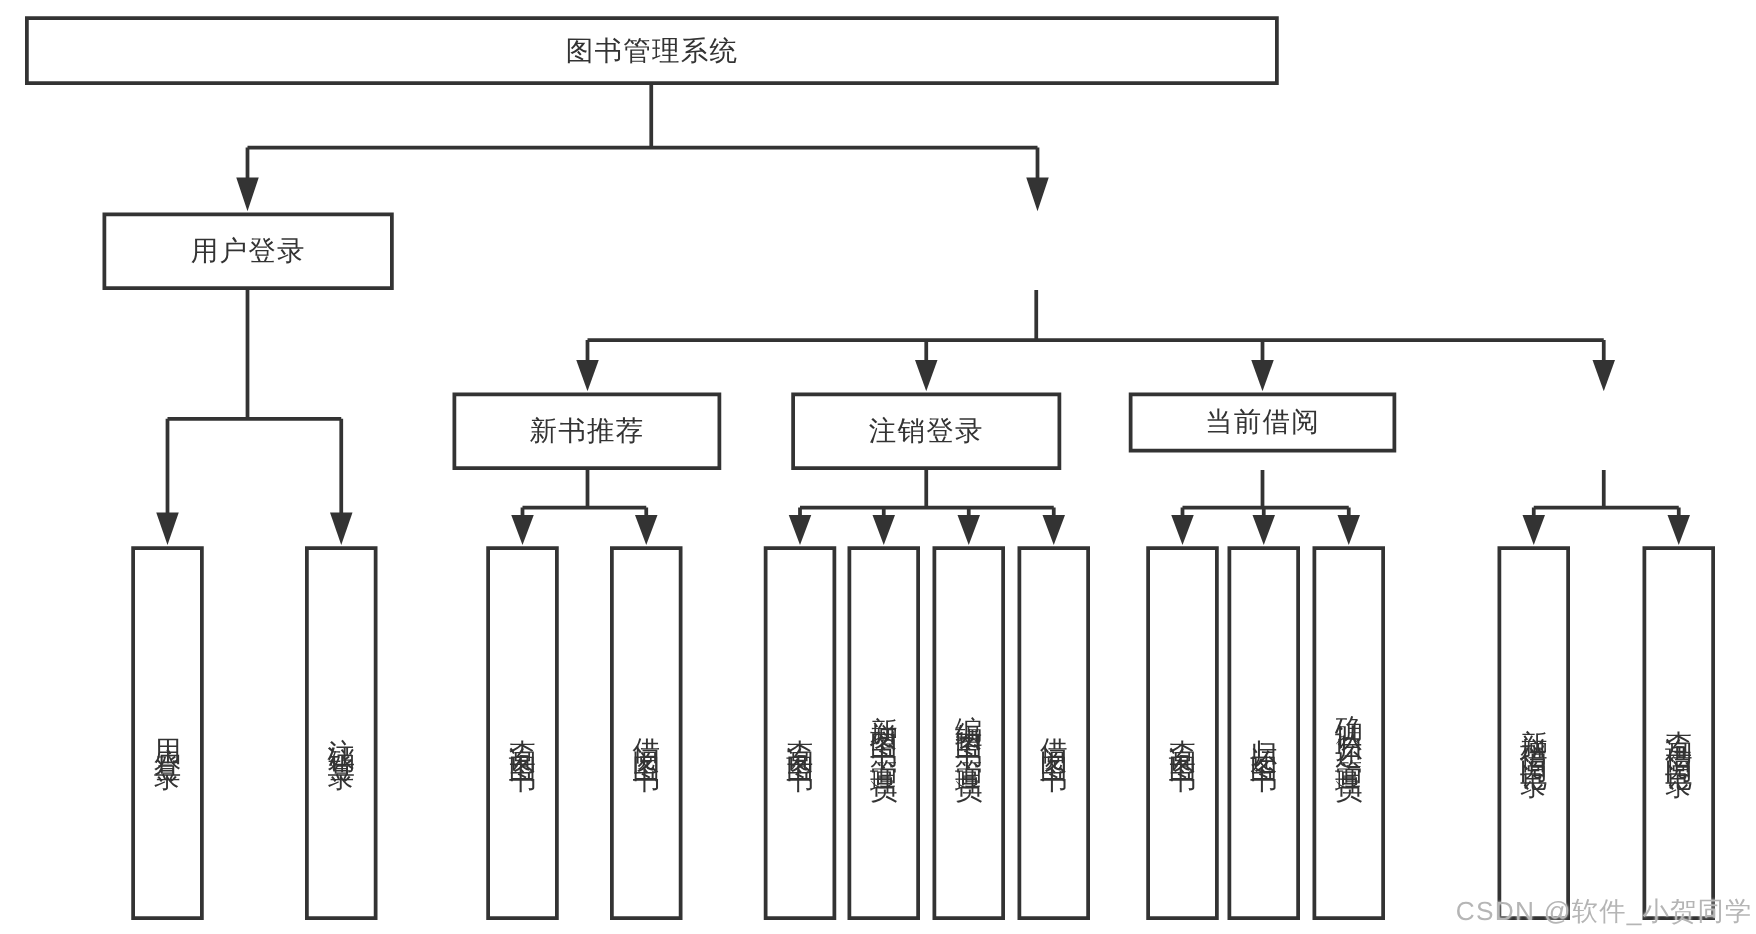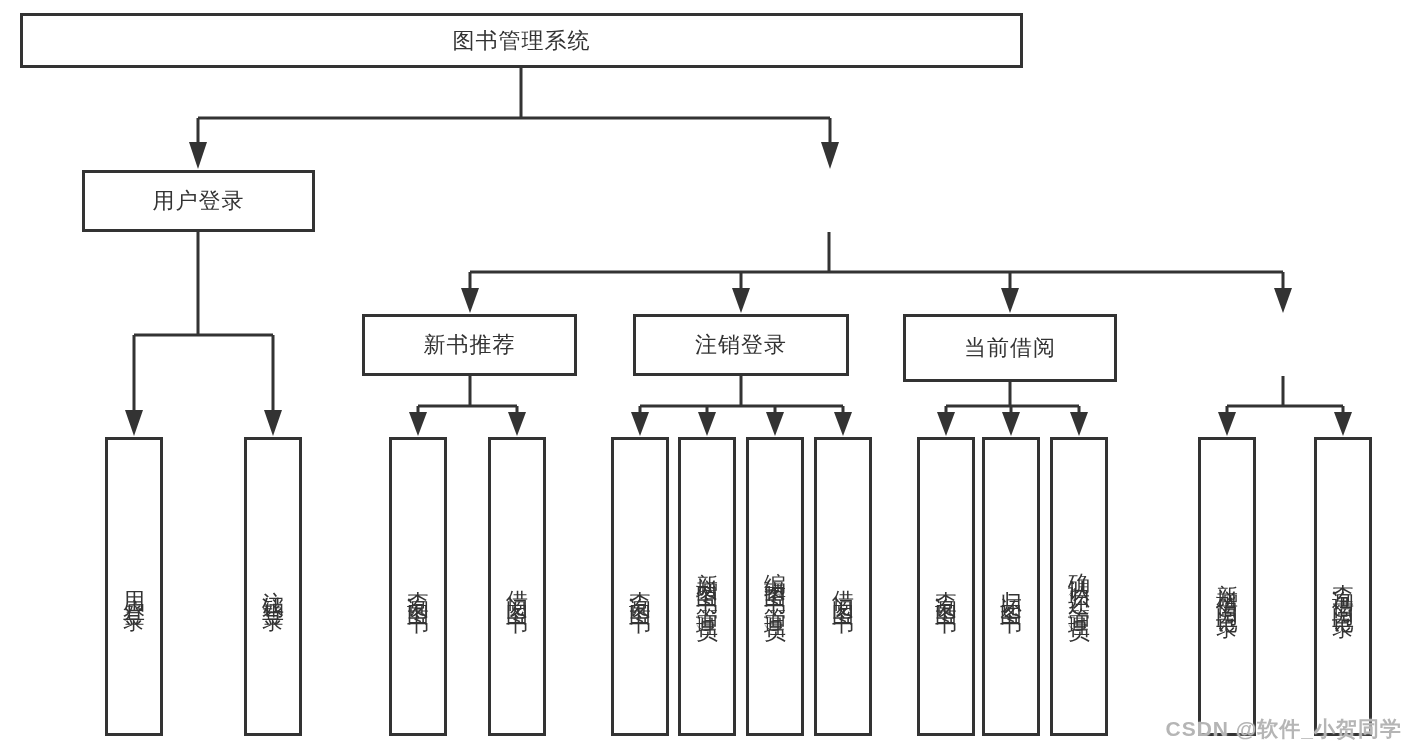--- a/index.html
+++ b/index.html
@@ -34,21 +34,20 @@
   }
   #watermark{
     position:absolute;
     right:3px;bottom:4px;
     font-size:21px;
     color:#b5b5b5;
     text-shadow:0 0 2px #ffffff;
     letter-spacing:1px;
     z-index:6;
     white-space:nowrap;
-    font-weight:bold;
   }
 </style>
 </head>
 <body>
 
 <div id="canvas">
 
   <svg id="wires" viewBox="0 0 1405 747" xmlns="http://www.w3.org/2000/svg">
     <g stroke="#333333" stroke-width="3" fill="none">
 
@@ -95,21 +94,21 @@
       <polygon points="1334,412 1352,412 1343,436"></polygon>
     </g>
   </svg>
 
   <div class="node" style="left:20px;top:13px;width:1003px;height:55px">图书管理系统</div>
 
   <div class="node" style="left:82px;top:170px;width:233px;height:62px">用户登录</div>
 
   <div class="node" style="left:362px;top:314px;width:215px;height:62px">新书推荐</div>
   <div class="node" style="left:633px;top:314px;width:216px;height:62px">注销登录</div>
-  <div class="node" style="left:903px;top:314px;width:214px;height:68px">当前借阅</div>
+  <div class="node" style="left:903px;top:314px;width:214px;height:48px">当前借阅</div>
 
   <div class="node v" style="left:105px;top:437px;width:58px;height:299px">用户登录</div>
   <div class="node v" style="left:244px;top:437px;width:58px;height:299px">注销登录</div>
 
   <div class="node v" style="left:389px;top:437px;width:58px;height:299px">查询图书</div>
   <div class="node v" style="left:488px;top:437px;width:58px;height:299px">借阅图书</div>
 
   <div class="node v" style="left:611px;top:437px;width:58px;height:299px">查询图书</div>
   <div class="node v" style="left:678px;top:437px;width:58px;height:299px">新增图书（管理员）</div>
   <div class="node v" style="left:746px;top:437px;width:58px;height:299px">编辑图书（管理员）</div>

